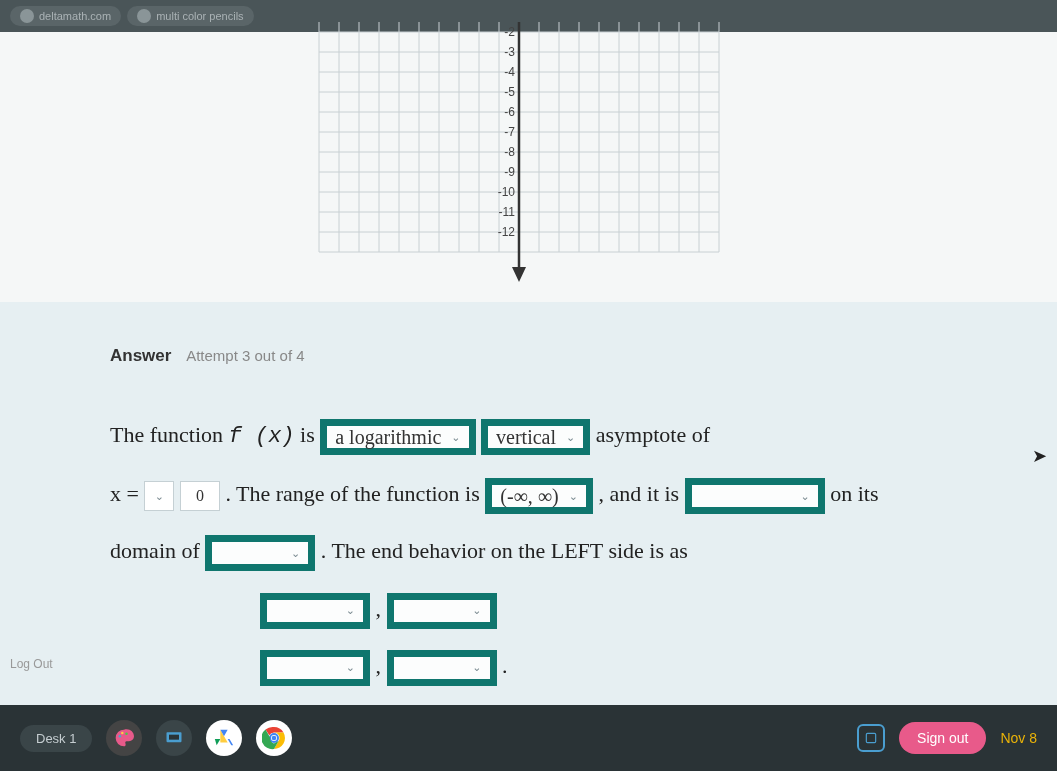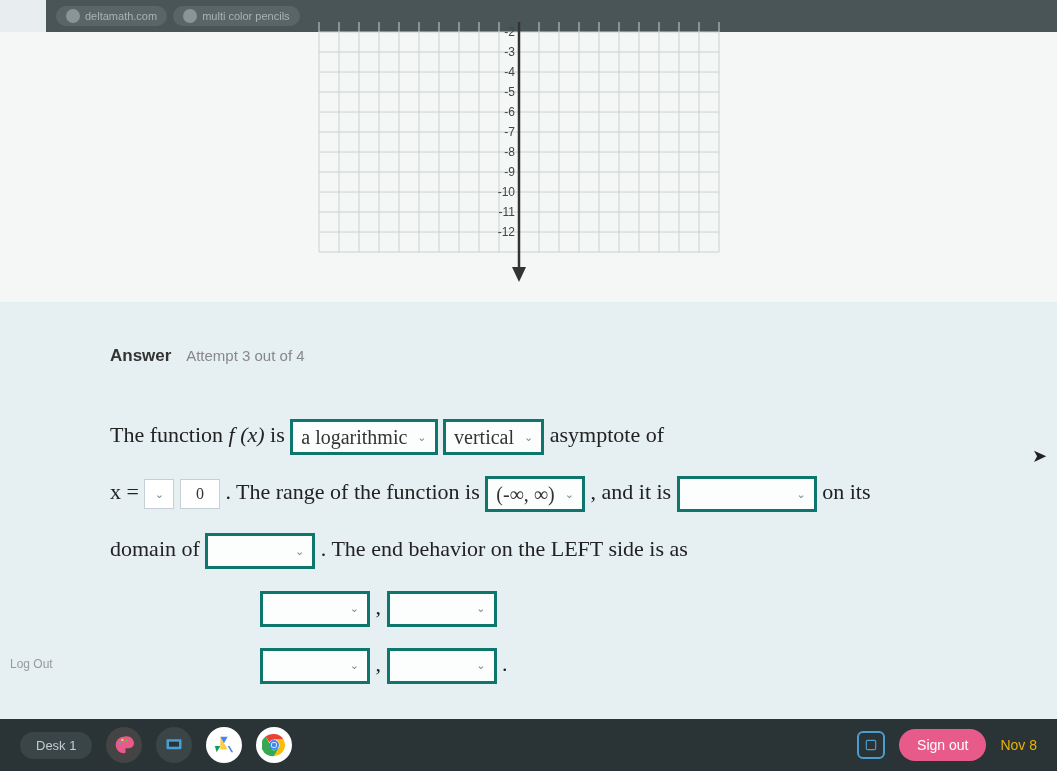--- a/index.html
+++ b/index.html
@@ -11,21 +11,20 @@
       overflow: hidden;
       position: relative;
     }
     .top-bar {
       background: #4a5558;
       height: 32px;
       display: flex;
       align-items: center;
       padding: 0 10px;
       gap: 6px;
-      margin-left: 46px;
     }
     .tab-pill {
       background: #5a6568;
       border-radius: 14px;
       padding: 3px 10px;
       color: #aab2b5;
       font-size: 11px;
       font-family: Arial, sans-serif;
       display: flex;
       align-items: center;
@@ -69,21 +68,21 @@
     .problem-text {
       font-size: 22px;
       color: #222;
       line-height: 2.6;
     }
     .problem-text .line { display: block; }
     .dropdown {
       display: inline-flex;
       align-items: center;
       background: #fcfdfd;
-      border: 3px solid #0f766e;
+      border: 7px solid #0f766e;
       padding: 4px 8px;
       font-size: 20px;
       color: #333;
       height: 36px;
       vertical-align: middle;
       white-space: nowrap;
     }
     .dropdown.empty { min-width: 110px; }
     .dropdown.empty-md { min-width: 140px; }
     .chevron {
@@ -94,21 +93,21 @@
     .small-select {
       display:inline-flex; align-items:center; justify-content:center;
       background:#fff; border:1px solid #c5d0d4; width:30px; height:30px;
       vertical-align: middle; font-size:11px; color:#7a8a90;
     }
     .small-input {
       display:inline-flex; align-items:center; justify-content:center;
       background:#fff; border:1px solid #c5d0d4; width:40px; height:30px;
       vertical-align: middle; font-size:16px; color:#333;
     }
-    .math-fx { font-style: italic; }
+    .math-fx { font-style: italic; font-family: Liberation Mono, monospace; }
     .submit-btn {
       background: #3b82c4;
       color: #fff;
       font-family: Arial, sans-serif;
       font-size: 14px;
       padding: 10px 18px;
       border: none;
       border-radius: 2px;
       margin-top: 30px;
       cursor: pointer;
@@ -118,21 +117,21 @@
       left: 10px;
       bottom: 100px;
       color: #999;
       font-size: 12px;
       font-family: Arial, sans-serif;
     }
     .taskbar {
       position: absolute;
       bottom: 0;
       left: 0; right: 0;
-      height: 52px;
+      height: 66px;
       background: #2a3336;
       display: flex;
       align-items: center;
       padding: 0 20px;
       gap: 14px;
     }
     .desk-pill {
       background: #3a4548;
       color: #c5cdd0;
       border-radius: 16px;

